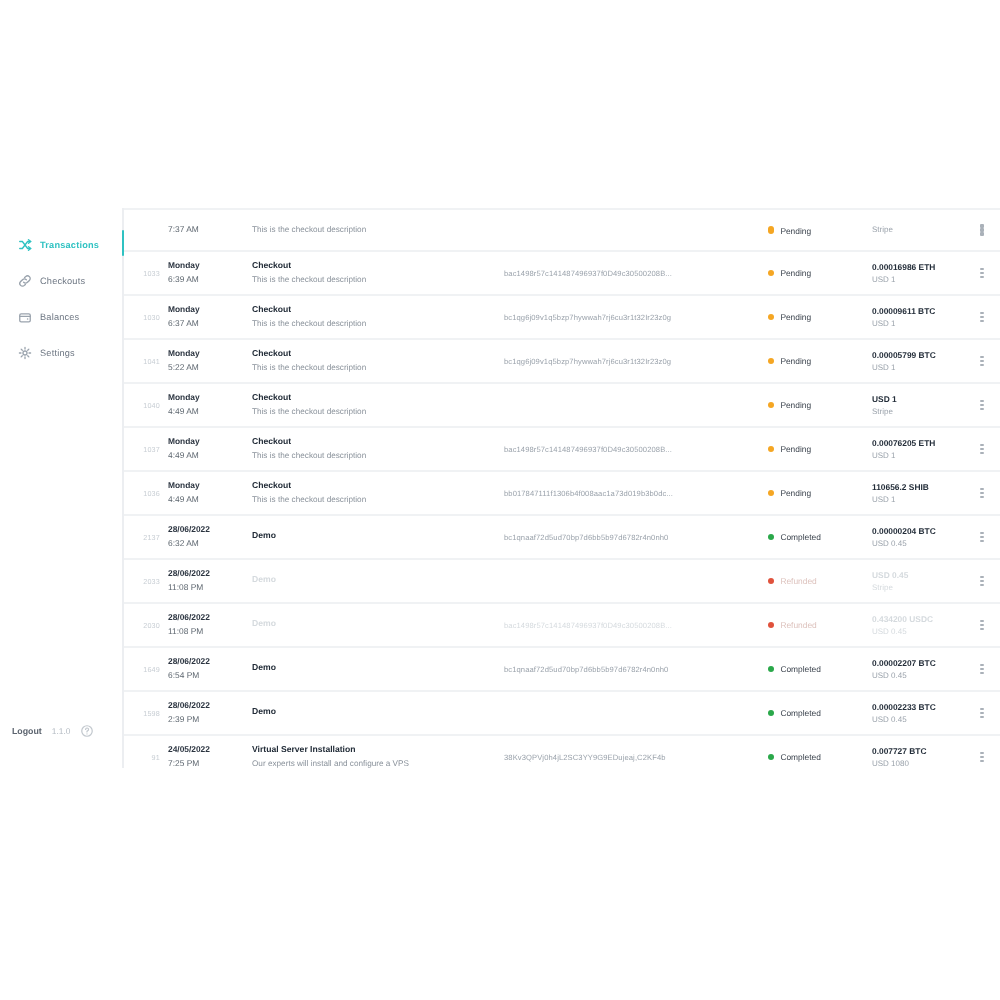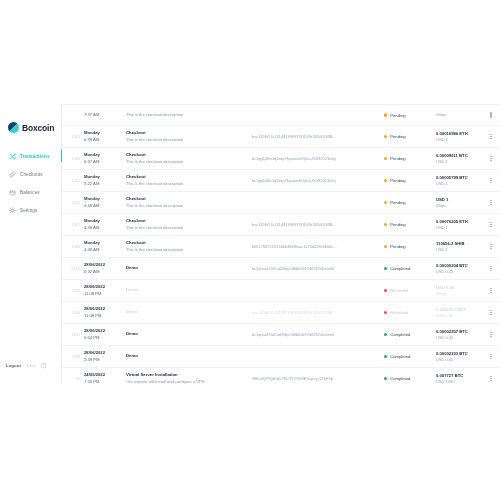--- a/index.html
+++ b/index.html
@@ -176,24 +176,20 @@
   .c-menu i { width: 1.1px; height: 1.1px; background: #aab1b9; border-radius: 50%; display:block;}
   .row-top-sep { border-top: 1px solid #f0f2f4; }
 </style>
 </head>
 <body>
 
 <div id="app">
 
   <aside class="sidebar">
 
-    <div class="brand">
-      <span class="brand-logo"></span>
-      <span class="brand-name">Boxcoin</span>
-    </div>
 
     <nav class="nav">
 
       <div class="nav-item active">
         <span class="ico">
           <svg viewBox="0 0 16 16" fill="none" stroke="currentColor" stroke-width="1.6" stroke-linecap="round">
             <path d="M2 4h3l6 8h3"></path>
               <path d="M2 12h3l6-8h3"></path>
             <path d="M12 2l2.5 2L12 6"></path>
               <path d="M12 10l2.5 2L12 14"></path>

